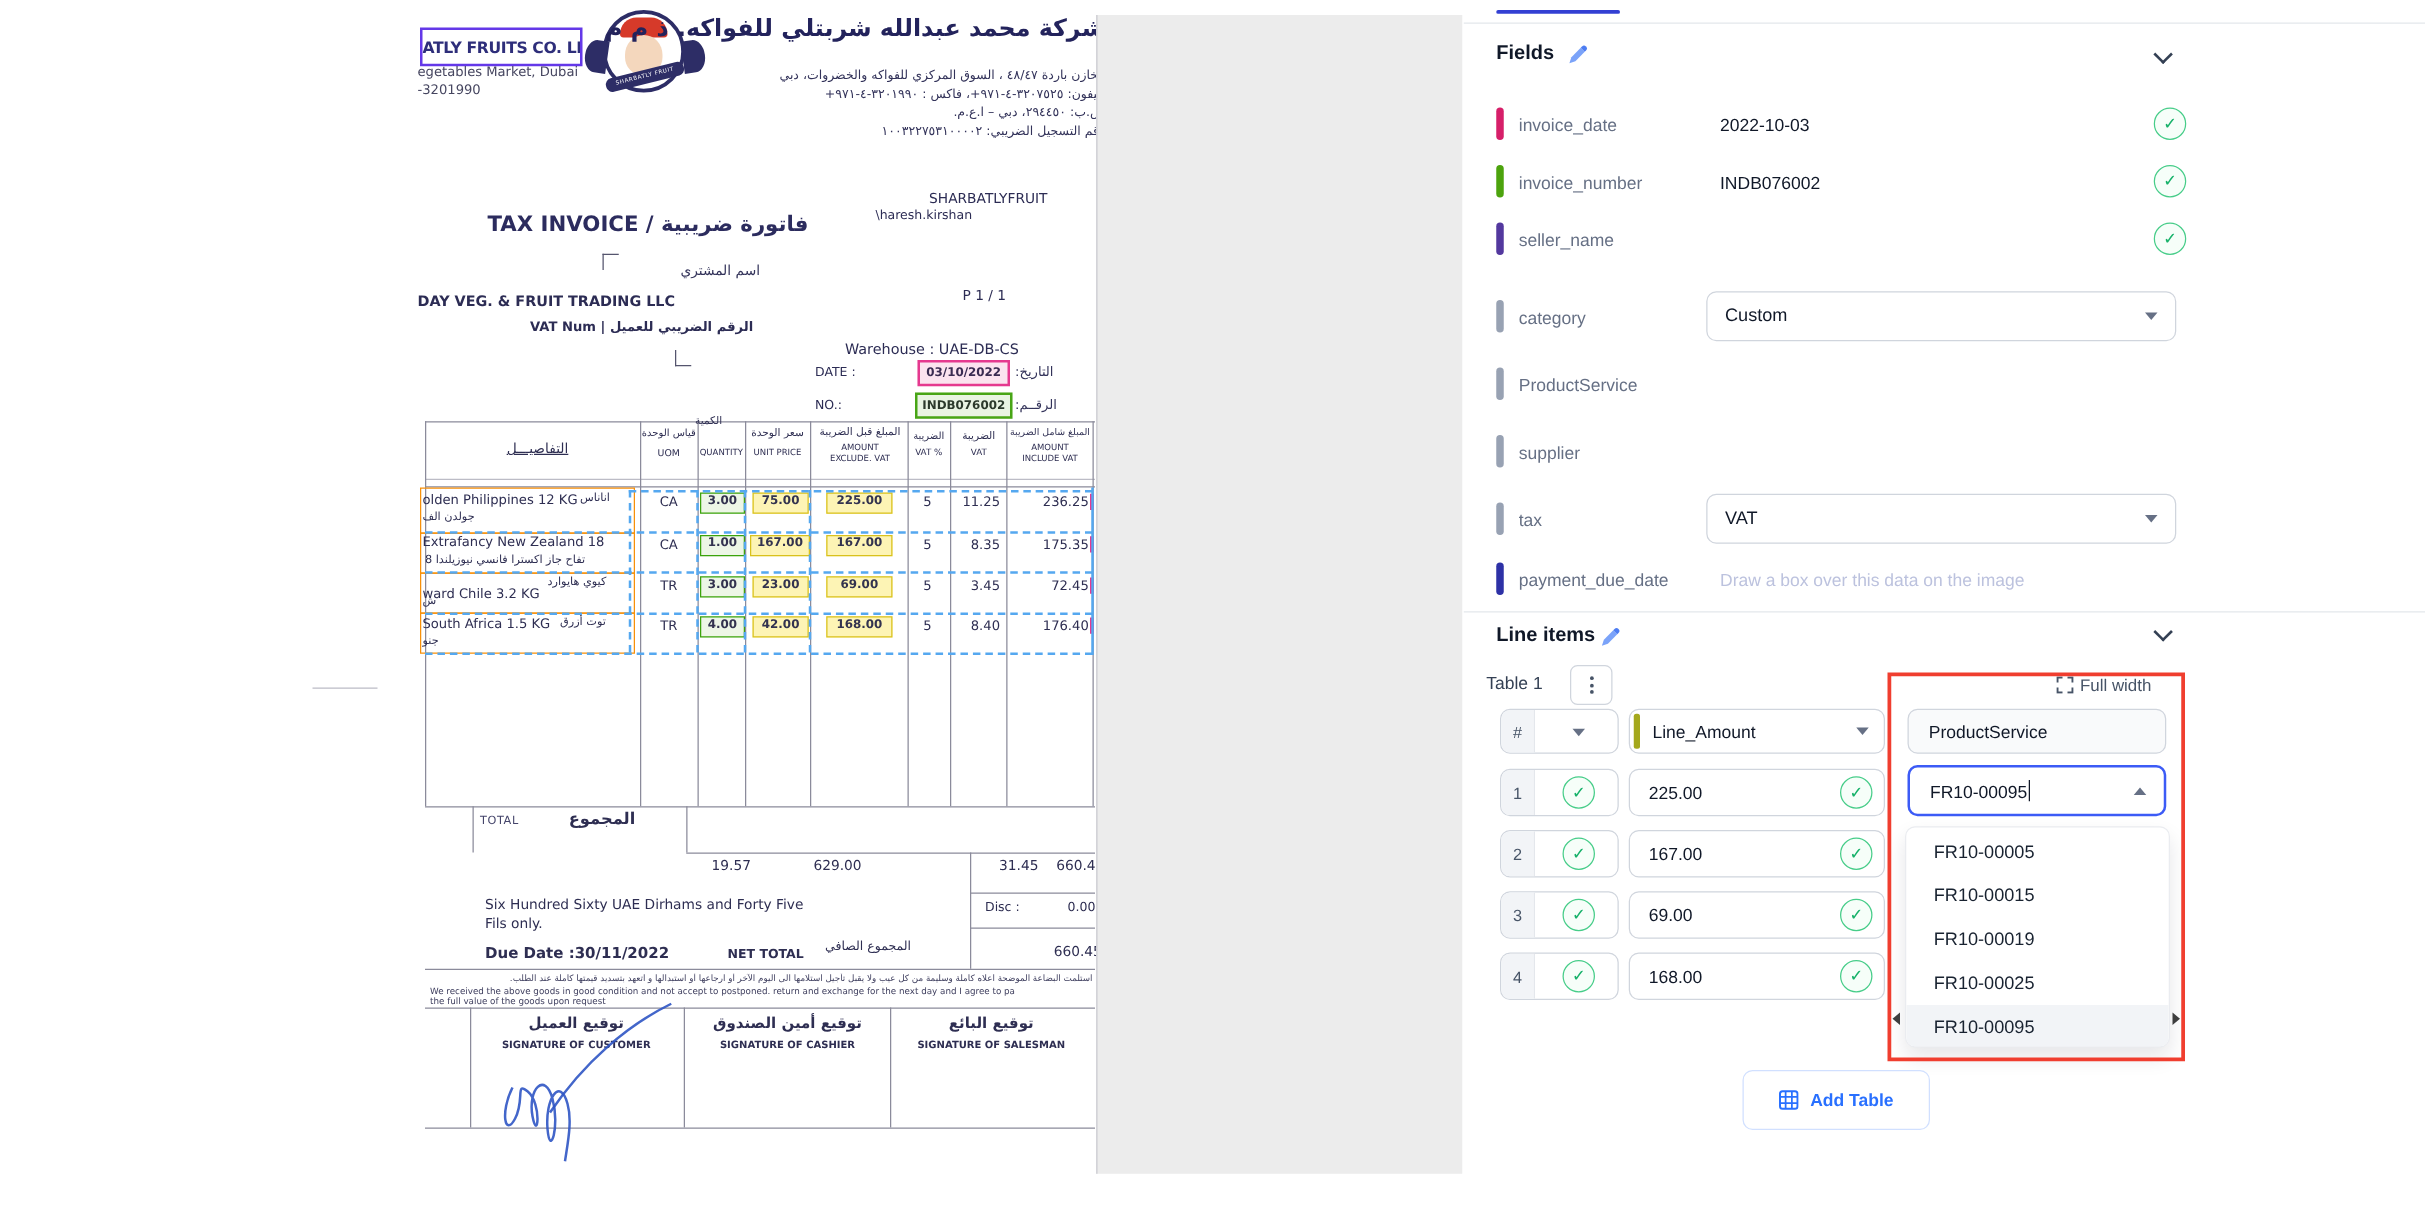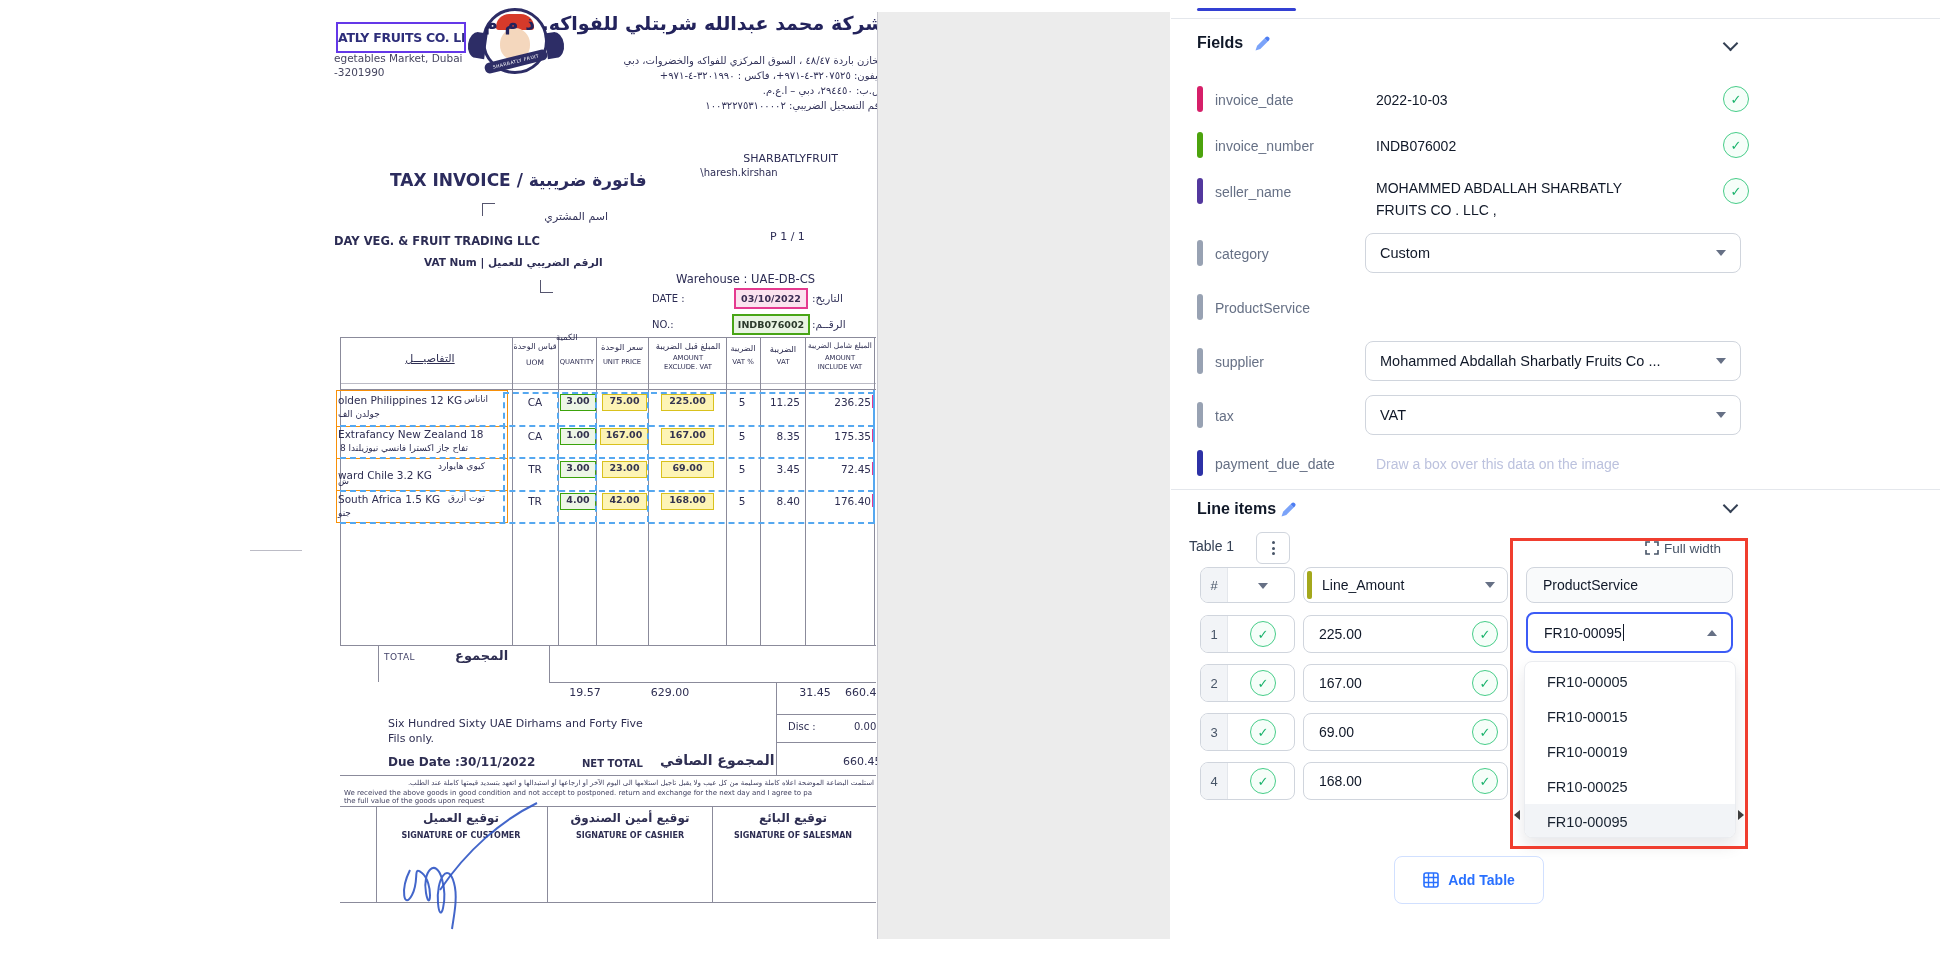--- a/index.html
+++ b/index.html
@@ -203,21 +203,21 @@
     <div class="doctext" style="left:560px;top:686px;width:50px;text-align:center;font-size:11px;">19.57</div>
     <div class="doctext" style="left:640px;top:686px;width:60px;text-align:center;font-size:11px;">629.00</div>
     <div class="doctext" style="left:790px;top:686px;width:50px;text-align:center;font-size:11px;">31.45</div>
     <div class="doctext" style="left:845px;top:686px;width:40px;overflow:hidden;font-size:11px;">660.45</div>
     <div class="doctext" style="left:388px;top:717px;font-size:11px;">Six Hundred Sixty UAE Dirhams and Forty Five</div>
     <div class="doctext" style="left:388px;top:732px;font-size:11px;">Fils only.</div>
     <div class="doctext" style="left:788px;top:721px;font-size:10px;">Disc :</div>
     <div class="doctext" style="left:854px;top:721px;width:28px;overflow:hidden;font-size:10px;">0.00</div>
     <div class="doctext" style="left:388px;top:755px;font-size:12px;font-weight:bold;">Due Date :30/11/2022</div>
     <div class="doctext" style="left:582px;top:758px;font-size:10px;font-weight:bold;">NET TOTAL</div>
-    <div class="doctext rtl" style="left:660px;top:752px;font-size:14px;font-weight:bold;">المجموع الصافي</div>
+    <div class="doctext rtl" style="left:660px;top:752px;font-size:10px;font-weight:normal;">المجموع الصافي</div>
     <div class="doctext" style="left:843px;top:755px;width:40px;overflow:hidden;font-size:11px;">660.45</div>
 
     <div class="scanline" style="left:340px;top:775px;width:536px;height:1px;"></div>
     <div class="doctext rtl smalltext" style="left:344px;top:779px;width:530px;overflow:hidden;text-align:right;">استلمت البضاعة الموضحة اعلاه كاملة وسليمة من كل عيب ولا يقبل تأجيل استلامها الى اليوم الآخر أو ارجاعها أو استبدالها و اتعهد بتسديد قيمتها كاملة عند الطلب.</div>
     <div class="doctext smalltext" style="left:344px;top:789px;width:530px;overflow:hidden;">We received the above goods in good condition and not accept to postponed. return and exchange for the next day and I agree to pa</div>
     <div class="doctext smalltext" style="left:344px;top:797px;">the full value of the goods upon request</div>
     <div class="scanline" style="left:340px;top:806px;width:536px;height:1px;"></div>
 
     <div class="scanline" style="left:376px;top:806px;width:1px;height:96px;"></div>
     <div class="scanline" style="left:547px;top:806px;width:1px;height:96px;"></div>
@@ -260,41 +260,36 @@
 
     <div class="fbar" style="left:27px;top:132px;height:26px;background:#4CA30D;"></div>
     <div class="flabel" style="left:45px;top:138px;">invoice_number</div>
     <div class="fvalue" style="left:206px;top:138px;">INDB076002</div>
     <div class="chk" style="left:553px;top:132px;">
         <span>✓</span>
       </div>
 
     <div class="fbar" style="left:27px;top:178px;height:26px;background:#53389E;"></div>
     <div class="flabel" style="left:45px;top:184px;">seller_name</div>
-    <div class="fvalue" style="left:206px;top:177px;width:270px;white-space:normal;line-height:22px;">MOHAMMED ABDALLAH SHARBATLY FRUITS CO . LLC ,</div>
     <div class="chk" style="left:553px;top:178px;">
         <span>✓</span>
       </div>
 
     <div class="fbar" style="left:27px;top:240px;height:26px;background:#98A2B3;"></div>
     <div class="flabel" style="left:45px;top:246px;">category</div>
     <div class="fselect" style="left:195px;top:233px;">
       <span>Custom</span>
       <span class="caret-dn" style="margin-left:auto;"></span>
     </div>
 
     <div class="fbar" style="left:27px;top:294px;height:26px;background:#98A2B3;"></div>
     <div class="flabel" style="left:45px;top:300px;">ProductService</div>
 
     <div class="fbar" style="left:27px;top:348px;height:26px;background:#98A2B3;"></div>
     <div class="flabel" style="left:45px;top:354px;">supplier</div>
-    <div class="fselect" style="left:195px;top:341px;">
-      <span style="overflow:hidden;white-space:nowrap;max-width:330px;">Mohammed Abdallah Sharbatly Fruits Co ...</span>
-      <span class="caret-dn" style="margin-left:auto;"></span>
-    </div>
 
     <div class="fbar" style="left:27px;top:402px;height:26px;background:#98A2B3;"></div>
     <div class="flabel" style="left:45px;top:408px;">tax</div>
     <div class="fselect" style="left:195px;top:395px;">
       <span>VAT</span>
       <span class="caret-dn" style="margin-left:auto;"></span>
     </div>
 
     <div class="fbar" style="left:27px;top:450px;height:26px;background:#2D31A6;"></div>
     <div class="flabel" style="left:45px;top:456px;">payment_due_date</div>

